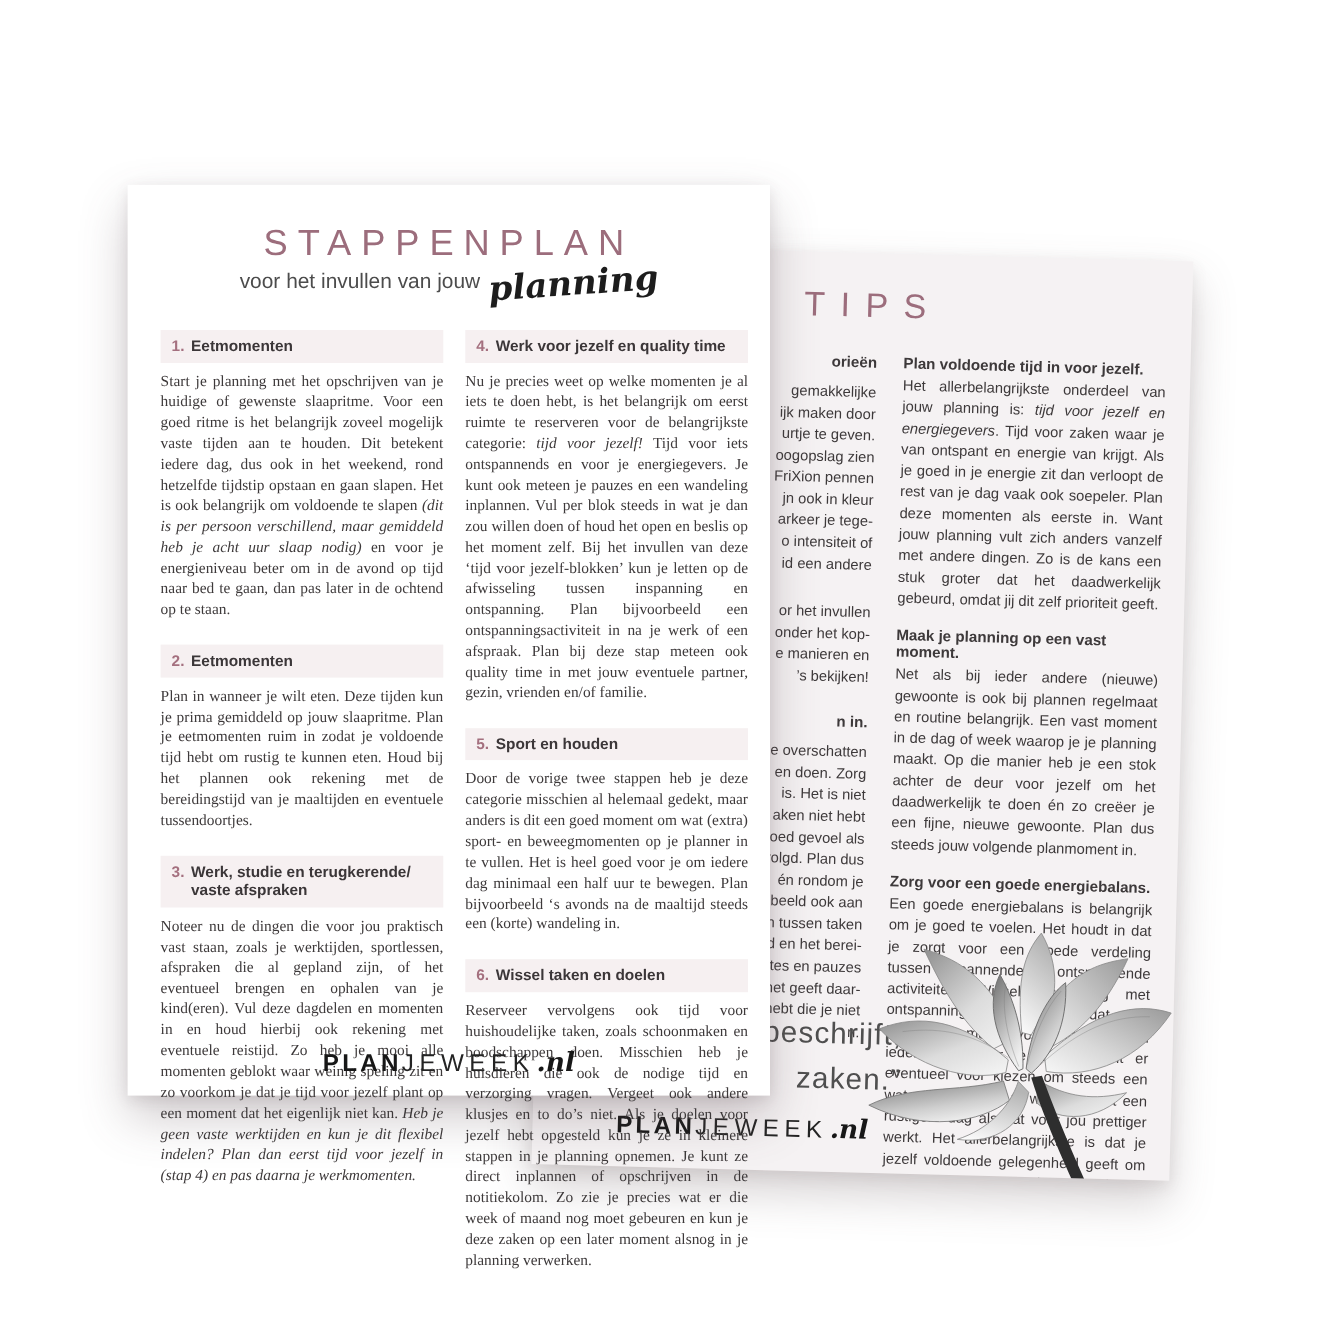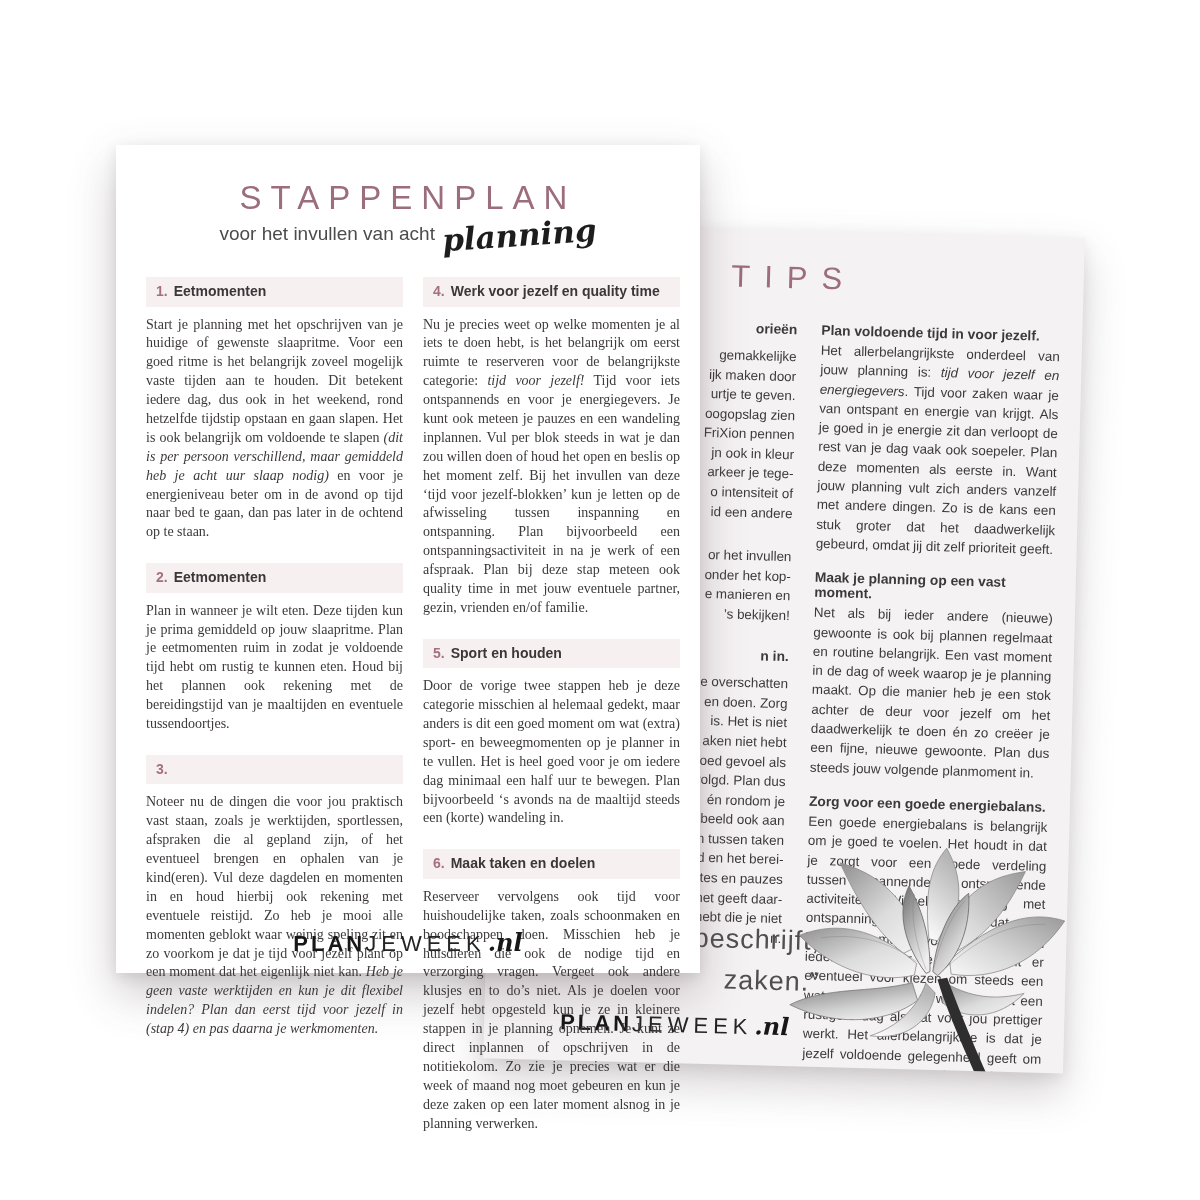--- a/index.html
+++ b/index.html
@@ -25,21 +25,21 @@
   .frag-line{font-size:13.4px;line-height:1.46;color:#3d393a;white-space:nowrap;}
   .tip{margin-bottom:17px;}
   .tip-h{font-weight:700;font-size:13.8px;color:#3d393a;margin-bottom:3px;}
   .tip-b{font-size:13.4px;line-height:1.44;color:#3d393a;text-align:justify;}
   .bc-quote{position:absolute;left:0;top:690px;width:334px;text-align:right;
     font-size:27px;line-height:1.5;color:#4f4f4f;font-weight:300;letter-spacing:1px;}
   .bc-logo{position:absolute;left:76px;top:782px;}
   .lotus{position:absolute;right:-8px;bottom:-8px;width:295px;height:232px;}
   
   .front-card{
-    left:116px;top:145px;width:584px;height:828px;background:#ffffff;z-index:2;
+    left:116px;top:168px;width:584px;height:828px;background:#ffffff;z-index:2;
     box-shadow:0 20px 42px rgba(95,80,85,.30),0 4px 12px rgba(95,80,85,.14);
   }
   .fc-title{margin-top:34px;text-align:center;font-size:33px;font-weight:400;
     letter-spacing:9px;color:#9c6d7c;}
   .fc-sub{text-align:center;margin-top:0;font-size:19px;color:#4c4c4c;}
   .script{font-family:"DejaVu Serif",serif;font-style:italic;font-weight:700;
     font-size:31px;color:#1d1d1d;display:inline-block;transform:rotate(-4deg);
     margin-left:7px;vertical-align:-6px;letter-spacing:0;}
   .columns{display:flex;margin-top:24px;padding:0 20px 0 30px;gap:20px;}
   .col{width:257px;}
@@ -171,21 +171,21 @@
 
     <path d="M162,138 C172,168 186,198 206,240 L218,240 C198,198 184,166 172,136 Z" fill="#2e2e2e"></path>
 
     <path d="M140,120 C110,100 80,92 40,98 M150,128 C138,100 132,72 136,50 M158,126 C164,98 174,72 188,56 M170,126 C206,92 236,78 272,78" fill="none" stroke="#7c7c7c" stroke-width="0.6" opacity="0.6"></path>
   </svg>
 </div>
 
 <div class="card front-card">
   <div class="fc-title">STAPPENPLAN</div>
   <div class="fc-sub">
-    <span>voor het invullen van acht</span><span class="script">planning</span>
+    <span>voor het invullen van jouw</span><span class="script">planning</span>
   </div>
 
   <div class="columns">
     <div class="col">
       <div class="sec">
         <div class="sec-bar">
           <span class="sec-num">1.</span>
           <span class="sec-title">Eetmomenten</span>
         </div>
         <div class="sec-body"><span>Start je planning met het opschrijven van je huidige of gewenste slaapritme. Voor een goed ritme is het belangrijk zoveel mogelijk vaste tijden aan te houden. Dit betekent iedere dag, dus ook in het weekend, rond hetzelfde tijdstip opstaan en gaan slapen. Het is ook belangrijk om voldoende te slapen </span><span class="it">(dit is per persoon verschillend, maar gemiddeld heb je acht uur slaap nodig)</span><span> en voor je energieniveau beter om in de avond op tijd naar bed te gaan, dan pas later in de ochtend op te staan.</span></div>
@@ -193,20 +193,21 @@
       <div class="sec">
         <div class="sec-bar">
           <span class="sec-num">2.</span>
           <span class="sec-title">Eetmomenten</span>
         </div>
         <div class="sec-body"><span>Plan in wanneer je wilt eten. Deze tijden kun je prima gemiddeld op jouw slaapritme. Plan je eetmomenten ruim in zodat je voldoende tijd hebt om rustig te kunnen eten. Houd bij het plannen ook rekening met de bereidingstijd van je maaltijden en eventuele tussendoortjes.</span></div>
       </div>
       <div class="sec">
         <div class="sec-bar">
           <span class="sec-num">3.</span>
+          <span class="sec-title">Werk, studie en terugkerende/ vaste afspraken</span>
         </div>
         <div class="sec-body"><span>Noteer nu de dingen die voor jou praktisch vast staan, zoals je werktijden, sportlessen, afspraken die al gepland zijn, of het eventueel brengen en ophalen van je kind(eren). Vul deze dagdelen en momenten in en houd hierbij ook rekening met eventuele reistijd. Zo heb je mooi alle momenten geblokt waar weinig speling zit en zo voorkom je dat je tijd voor jezelf plant op een moment dat het eigenlijk niet kan. </span><span class="it">Heb je geen vaste werktijden en kun je dit flexibel indelen? Plan dan eerst tijd voor jezelf in (stap 4) en pas daarna je werkmomenten.</span></div>
       </div>
     </div>
 
     <div class="col">
       <div class="sec">
         <div class="sec-bar">
           <span class="sec-num">4.</span>
           <span class="sec-title">Werk voor jezelf en quality time</span>
@@ -216,21 +217,21 @@
       <div class="sec">
         <div class="sec-bar">
           <span class="sec-num">5.</span>
           <span class="sec-title">Sport en houden</span>
         </div>
         <div class="sec-body"><span>Door de vorige twee stappen heb je deze categorie misschien al helemaal gedekt, maar anders is dit een goed moment om wat (extra) sport- en beweegmomenten op je planner in te vullen. Het is heel goed voor je om iedere dag minimaal een half uur te bewegen. Plan bijvoorbeeld ‘s avonds na de maaltijd steeds een (korte) wandeling in.</span></div>
       </div>
       <div class="sec">
         <div class="sec-bar">
           <span class="sec-num">6.</span>
-          <span class="sec-title">Maak taken en doelen</span>
+          <span class="sec-title">Wissel taken en doelen</span>
         </div>
         <div class="sec-body"><span>Reserveer vervolgens ook tijd voor huishoudelijke taken, zoals schoonmaken en boodschappen doen. Misschien heb je huisdieren die ook de nodige tijd en verzorging vragen. Vergeet ook andere klusjes en to do’s niet. Als je doelen voor jezelf hebt opgesteld kun je ze in kleinere stappen in je planning opnemen. Je kunt ze direct inplannen of opschrijven in de notitiekolom. Zo zie je precies wat er die week of maand nog moet gebeuren en kun je deze zaken op een later moment alsnog in je planning verwerken.</span></div>
       </div>
     </div>
   </div>
 
   <div class="fc-logo logo">
     <span class="l-b">PLAN</span><span class="l-m">JEWEEK</span><span class="l-s">.nl</span>
   </div>
 </div>

